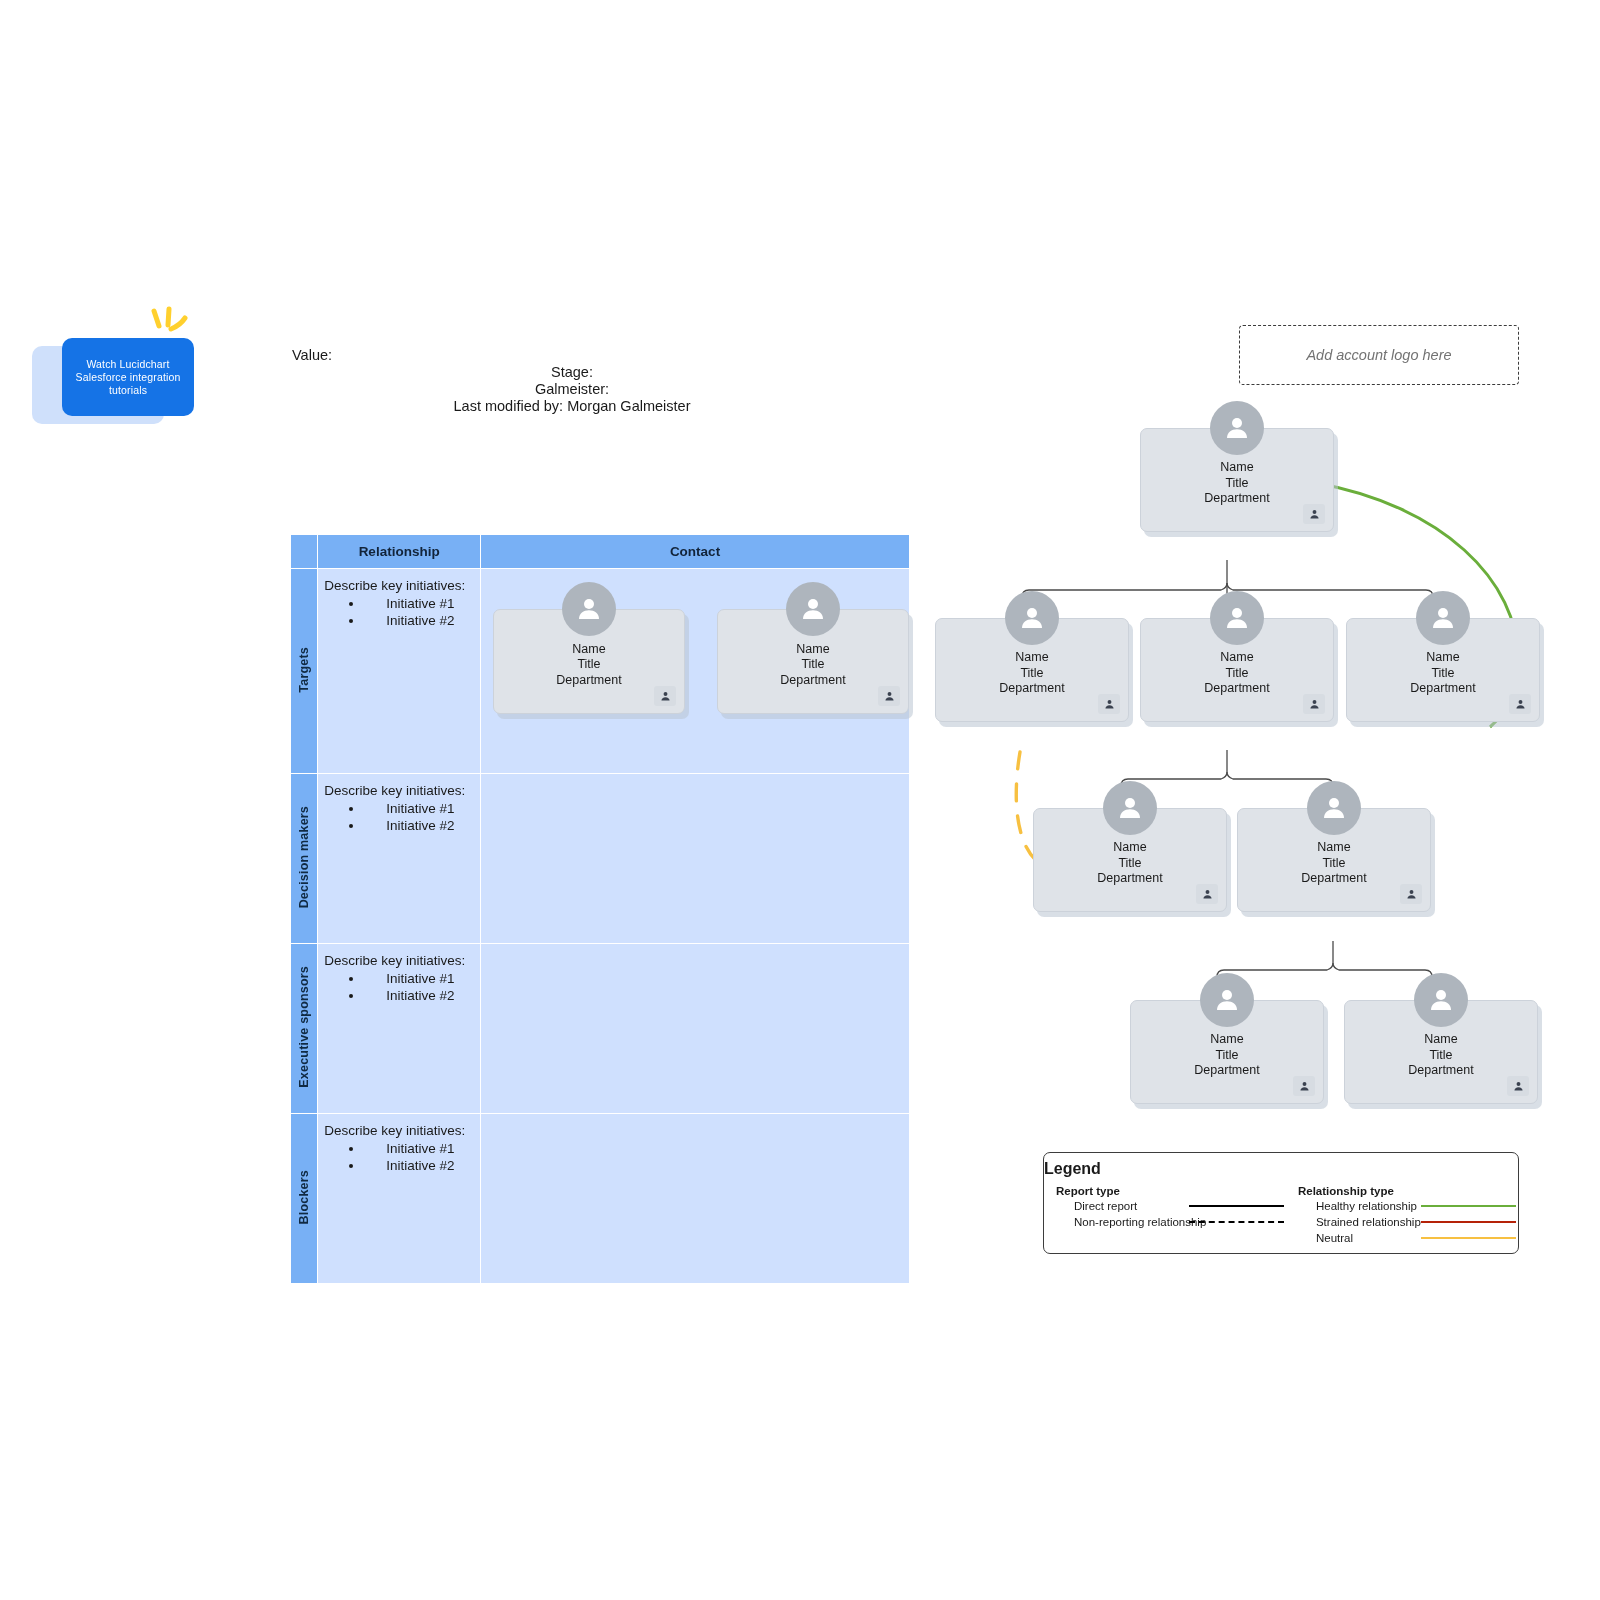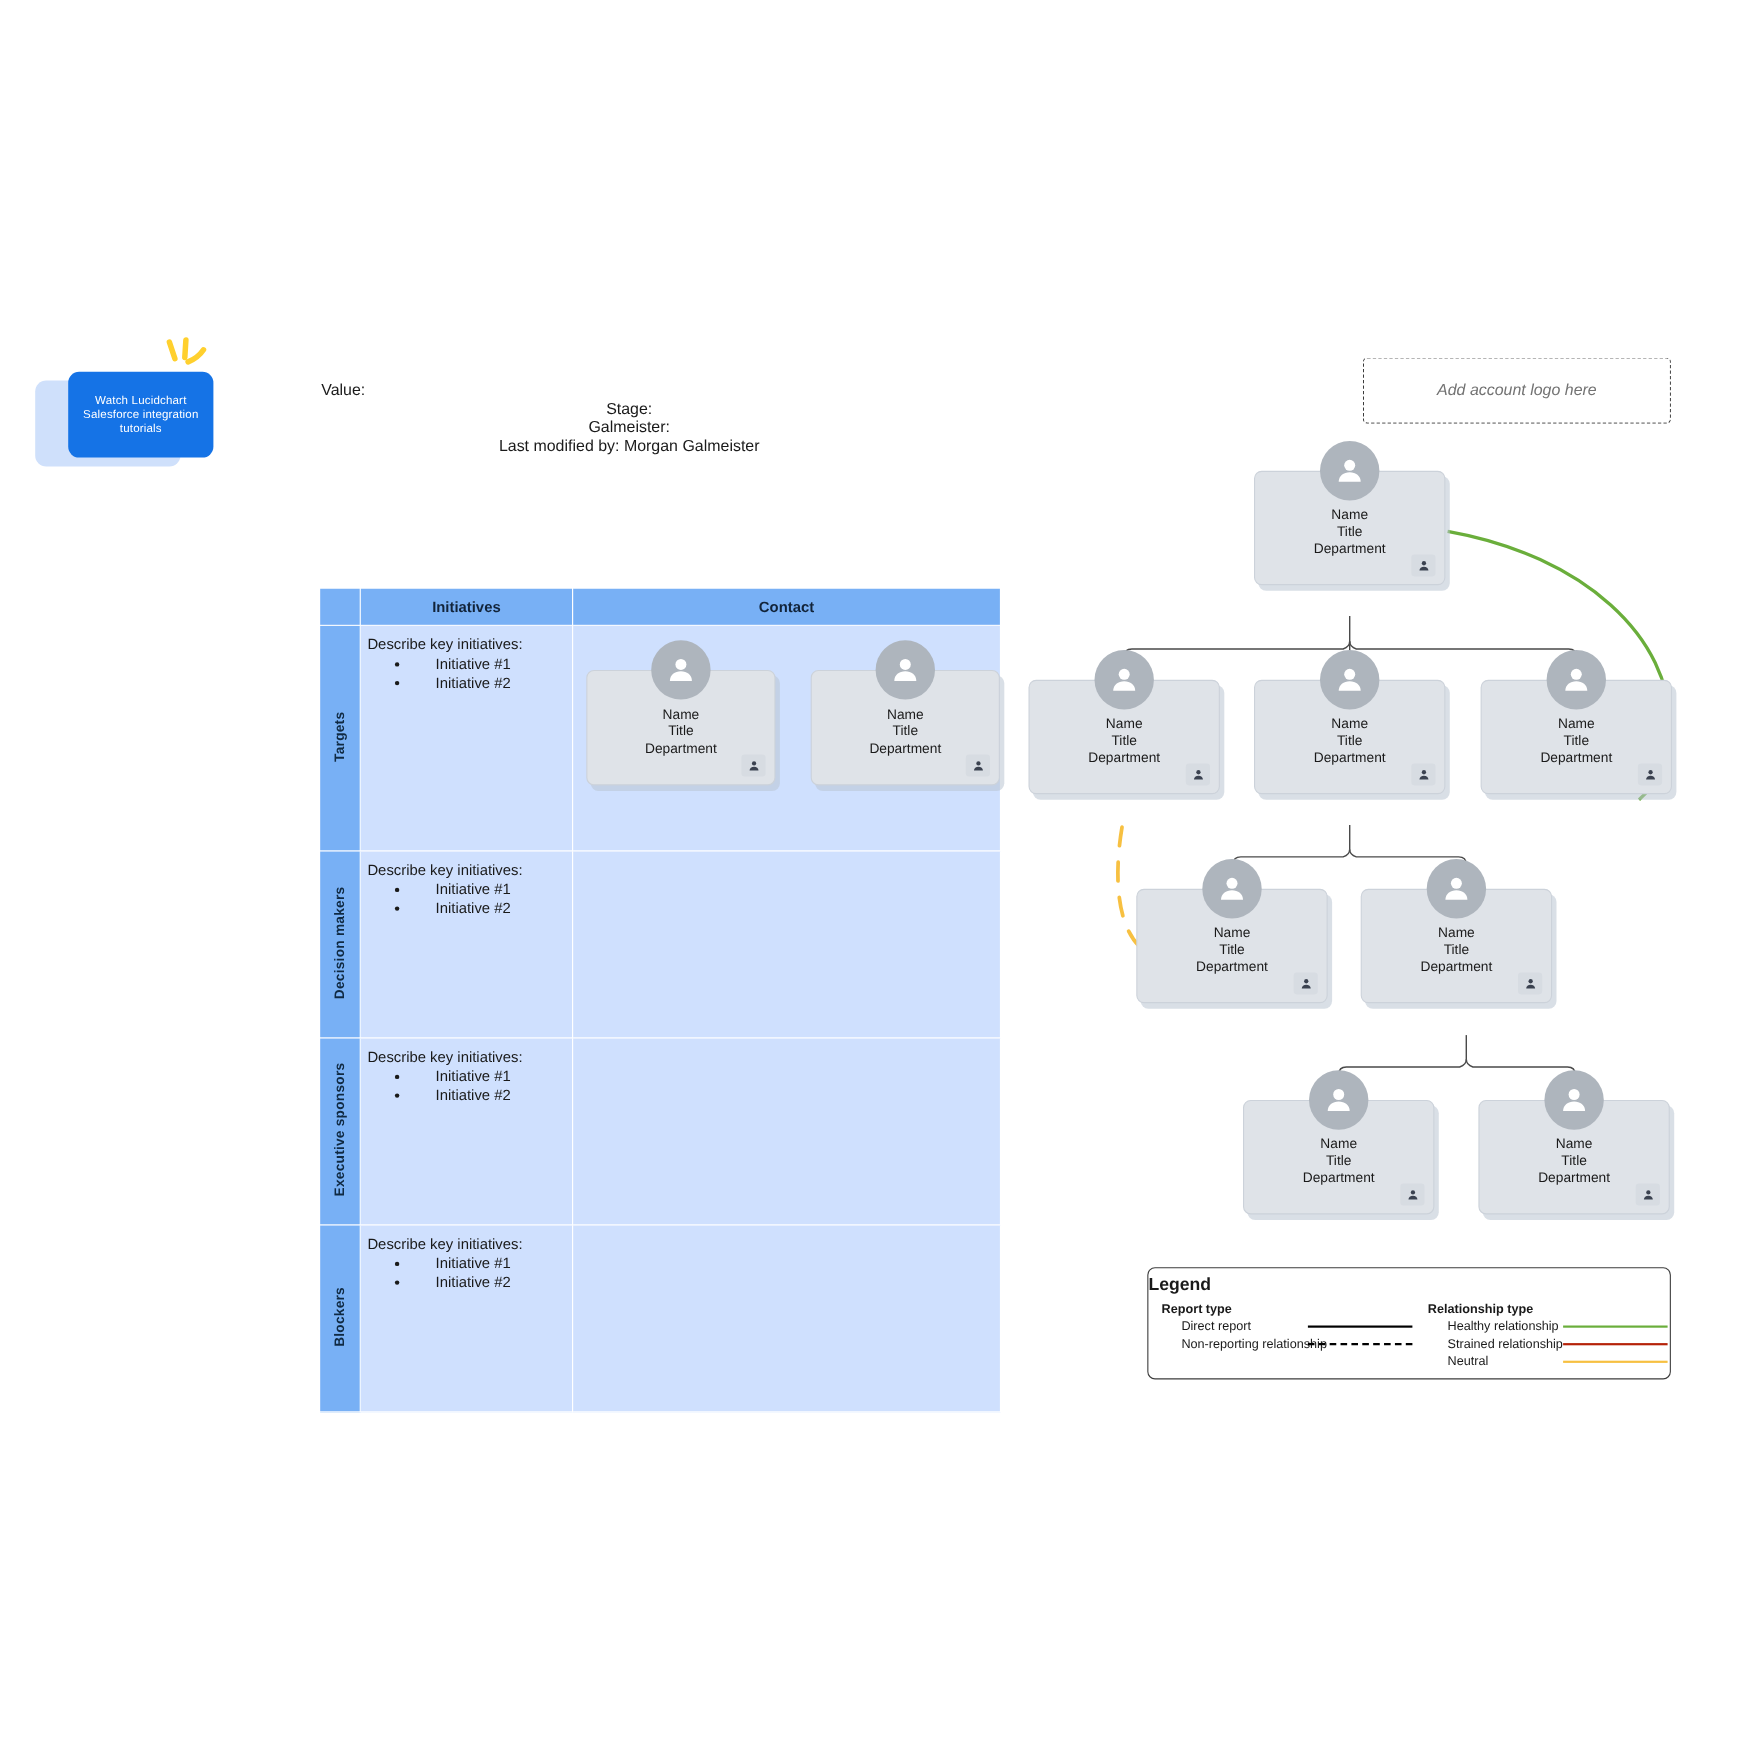--- a/index.html
+++ b/index.html
@@ -58,21 +58,21 @@
     display:inline-block;writing-mode:vertical-rl;transform:rotate(180deg);
     white-space:nowrap;letter-spacing:.2px;
   }
   .mx-init{width:180px;background:#cfe0fe;vertical-align:top;padding:8px 6px 6px 6px !important;}
   .mx-contact{background:#cfe0fe;vertical-align:top;padding:0 !important;}
   .init-head{font-size:13.5px;line-height:17px;color:#1a1a1a;margin-bottom:1px;}
   .init-list{margin:0;padding-left:40px;font-size:13.5px;line-height:17px;}
   .init-list li{margin:0;padding-left:22px;}
 
   
-  .pcard{position:relative;}
+  .pcard{position:relative;padding-left:20px;}
   .pcard .pshadow{
     position:absolute;left:4px;top:5px;right:-4px;bottom:-5px;
     background:#b9c4d2;border-radius:7px;opacity:.55;
   }
   .pcard .pbody{
     position:absolute;left:0;top:0;right:0;bottom:0;
     background:#dfe3e8;border:1px solid #ccd2da;border-radius:7px;
   }
   .pcard .ptext{
     position:absolute;left:0;right:0;top:50%;transform:translateY(-42%);
@@ -136,21 +136,21 @@
   <div class="ai-center">Galmeister:</div>
   <div class="ai-center">Last modified by: Morgan Galmeister</div>
 </div>
 
 <div class="abs" id="logo-box">Add account logo here</div>
 
 <table class="abs" id="matrix">
   <thead>
     <tr>
       <th class="mx-head corner"></th>
-      <th class="mx-head" style="width:180px;">Initiatives</th>
+      <th class="mx-head" style="width:180px;">Relationship</th>
       <th class="mx-head">Contact</th>
     </tr>
   </thead>
   <tbody id="matrix-body">
       <tr style="height: 205px;">
         <td class="mx-rowlabel"><span>Targets</span></td>
         <td class="mx-init">
           <div class="init-head">Describe key initiatives:</div>
           <ul class="init-list">
             <li>Initiative #1</li>

